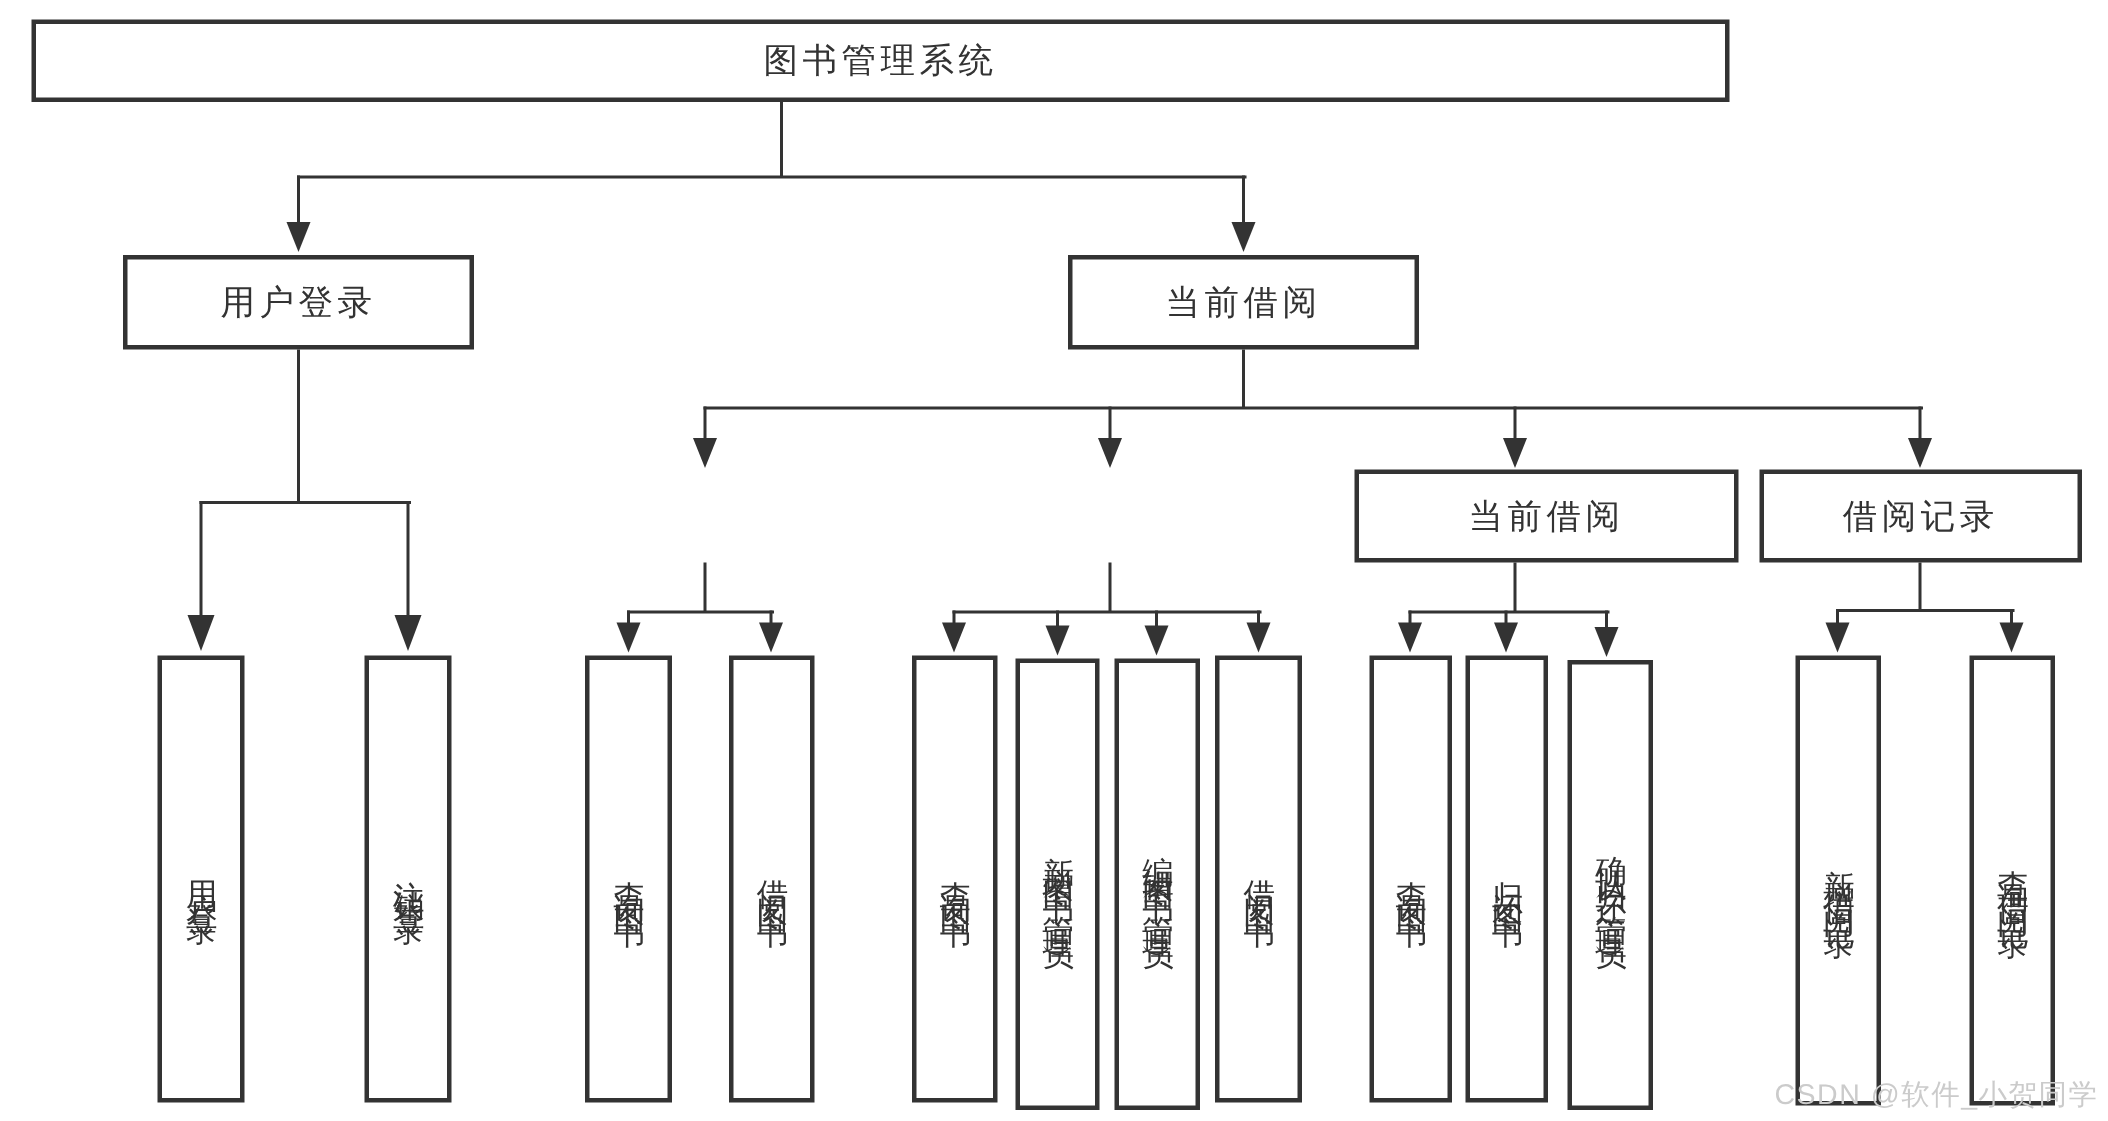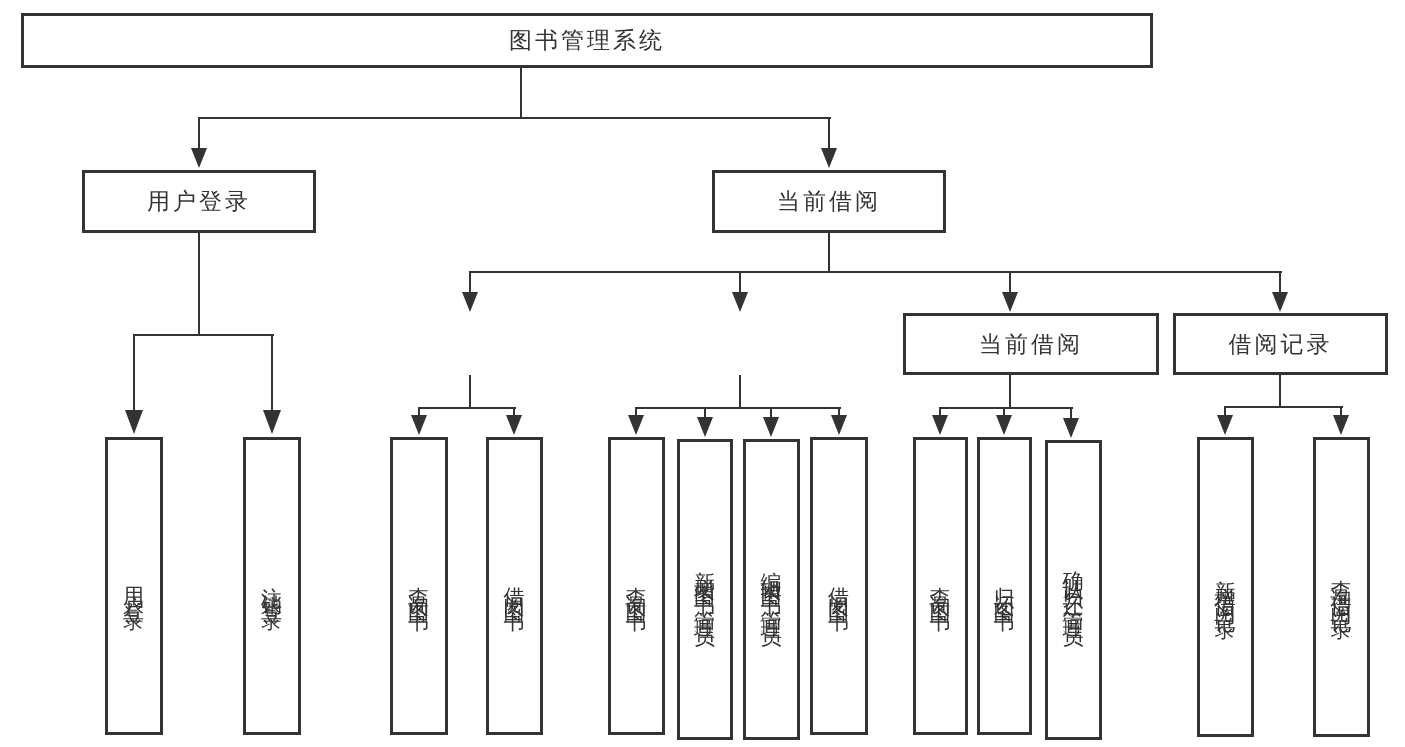--- a/index.html
+++ b/index.html
@@ -159,14 +159,15 @@
   <div class="seg" style="left:1070px; top:407px; width:2px; height:13px;"></div>
   <div class="tri" style="left:1063px; top:418px;"></div>
 
   <div class="seg" style="left:1279px; top:375px; width:2px; height:32px;"></div>
   <div class="seg" style="left:1224px; top:406px; width:119px; height:2px;"></div>
   <div class="seg" style="left:1224px; top:406px; width:2px; height:11px;"></div>
   <div class="tri" style="left:1217px; top:415px;"></div>
   <div class="seg" style="left:1340px; top:406px; width:2px; height:11px;"></div>
   <div class="tri" style="left:1333px; top:415px;"></div>
 
+  <div class="watermark">CSDN @软件_小贺同学</div>
 
 </div>
 
 </body></html>

